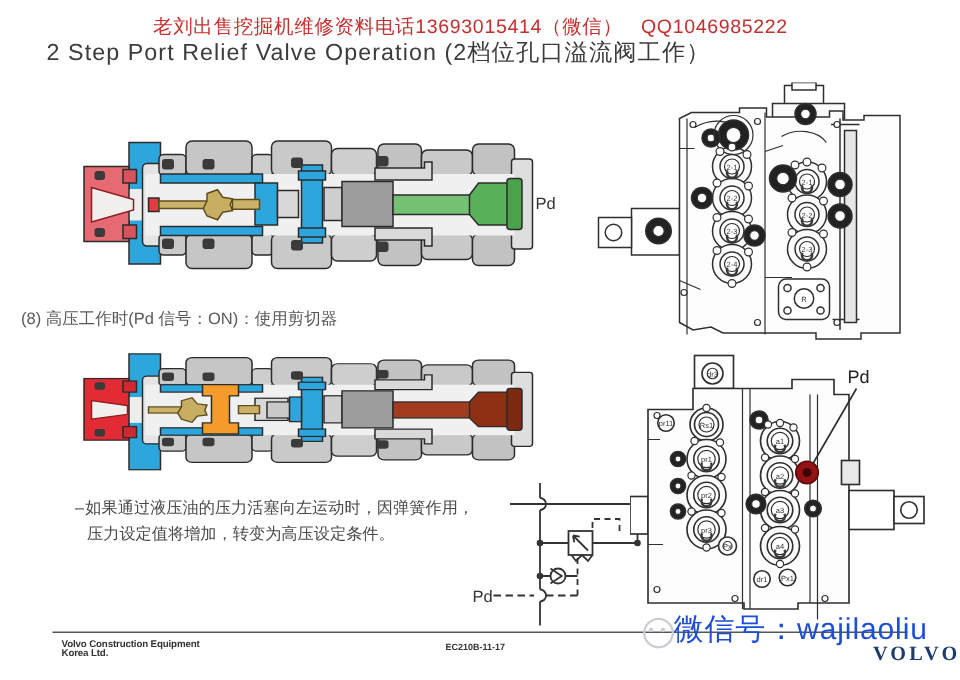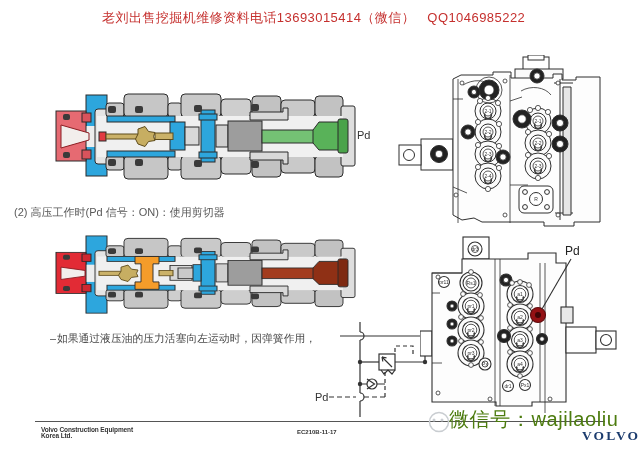--- a/index.html
+++ b/index.html
@@ -6,22 +6,23 @@
   #page{position:relative;width:640px;height:453px;background:#fff;overflow:hidden;
         font-family:"Liberation Sans",sans-serif;}
   .abs{position:absolute;}
 </style>
 </head>
 <body>
 <div id="page">
 
   <div class="abs" style="left:102px;top:9px;font-size:13px;letter-spacing:0.45px;color:#c5302e;white-space:nowrap;">老刘出售挖掘机维修资料电话13693015414（微信）&nbsp;&nbsp;&nbsp;QQ1046985222</div>
 
-
-  <div class="abs" style="left:14px;top:205px;font-size:11px;color:#595959;">(2) 高压工作时(Pd 信号：ON)：使用剪切器</div>
+  <div class="abs" style="left:31px;top:25px;font-size:15.5px;letter-spacing:0.72px;color:#3c3c3c;white-space:nowrap;">2 Step Port Relief Valve Operation (2档位孔口溢流阀工作）</div>
+
+  <div class="abs" style="left:14px;top:205px;font-size:11px;color:#595959;">(8) 高压工作时(Pd 信号：ON)：使用剪切器</div>
 
   <svg class="abs" style="left:55px;top:85px;" width="320" height="112" viewBox="0 0 320 112">
     <g stroke="#2b2b2b" stroke-width="1">
 
       <rect x="31" y="10" width="21" height="81" fill="#2da6dd"></rect>
       <rect x="31" y="41" width="22" height="21" fill="#ededed" stroke="none"></rect>
 
       <rect x="40" y="24" width="250" height="55" rx="3" fill="#e4e4e4"></rect>
 
       <rect x="51" y="18" width="18" height="14" rx="3" fill="#c9c9c9"></rect>
@@ -153,20 +154,21 @@
         <rect x="139" y="75" width="8" height="7" rx="2"></rect>
         <rect x="196" y="19" width="8" height="7" rx="2"></rect>
         <rect x="196" y="76" width="8" height="7" rx="2"></rect>
         <rect x="8" y="29" width="7" height="6" rx="2"></rect>
         <rect x="8" y="67" width="7" height="6" rx="2"></rect>
       </g>
     </g>
   </svg>
 
   <div class="abs" style="left:50px;top:332px;font-size:10.8px;color:#4a4a4a;white-space:nowrap;">– 如果通过液压油的压力活塞向左运动时，因弹簧作用，</div>
+  <div class="abs" style="left:58px;top:349px;font-size:10.8px;color:#4a4a4a;white-space:nowrap;">压力设定值将增加，转变为高压设定条件。</div>
 
   <svg class="abs" style="left:315px;top:322px;" width="132" height="98" viewBox="0 0 132 98">
     <g stroke="#333" stroke-width="1.2" fill="none">
       <path d="M45 0 V10 M45 18 V71 M45 79 V95"></path>
       <path d="M45 10 a4 4 0 0 1 0 8"></path>
       <path d="M45 71 a4 4 0 0 1 0 8"></path>
       <path d="M25 14 H110"></path>
       <path d="M110 14 V40 H80"></path>
       <path d="M45 40 H64"></path>
       <rect x="64" y="32" width="16" height="16"></rect>
@@ -442,21 +444,21 @@
       <text x="88" y="155">dr1</text>
         <text x="105" y="154">Px1</text>
     </g>
     <text x="145" y="22" font-size="12" fill="#222" font-family="Liberation Sans">Pd</text>
   </svg>
 
   <div class="abs" style="left:35px;top:421px;width:570px;border-top:1px solid #555;"></div>
   <div class="abs" style="left:41px;top:427px;font-size:6.5px;font-weight:bold;color:#333;line-height:6px;letter-spacing:-0.1px;">Volvo Construction Equipment<br>Korea Ltd.</div>
   <div class="abs" style="left:297px;top:429px;font-size:6px;font-weight:bold;color:#333;">EC210B-11-17</div>
 
-  <div class="abs" style="left:449px;top:406px;font-size:20px;letter-spacing:0.6px;color:#4d7c0f;white-space:nowrap;text-align:right;">微信号：wajilaoliu</div>
+  <div class="abs" style="left:449px;top:406px;font-size:20px;letter-spacing:0.6px;color:#1d4ed8;white-space:nowrap;text-align:right;">微信号：wajilaoliu</div>
   <svg class="abs" style="left:424px;top:408px;" width="28" height="28" viewBox="0 0 28 28">
     <circle cx="15" cy="14" r="9.5" fill="none" stroke="#c9cdd1" stroke-width="1.5"></circle>
     <circle cx="10" cy="12" r="1.5" fill="#c9cdd1"></circle>
       <circle cx="18" cy="12" r="1.5" fill="#c9cdd1"></circle>
   </svg>
   <div class="abs" style="left:541px;top:428px;font-size:13.5px;font-weight:bold;color:#1c3c6e;font-family:'Liberation Serif',serif;letter-spacing:2.1px;margin-left:41px;">VOLVO</div>
 
 </div>
 
 </body></html>

